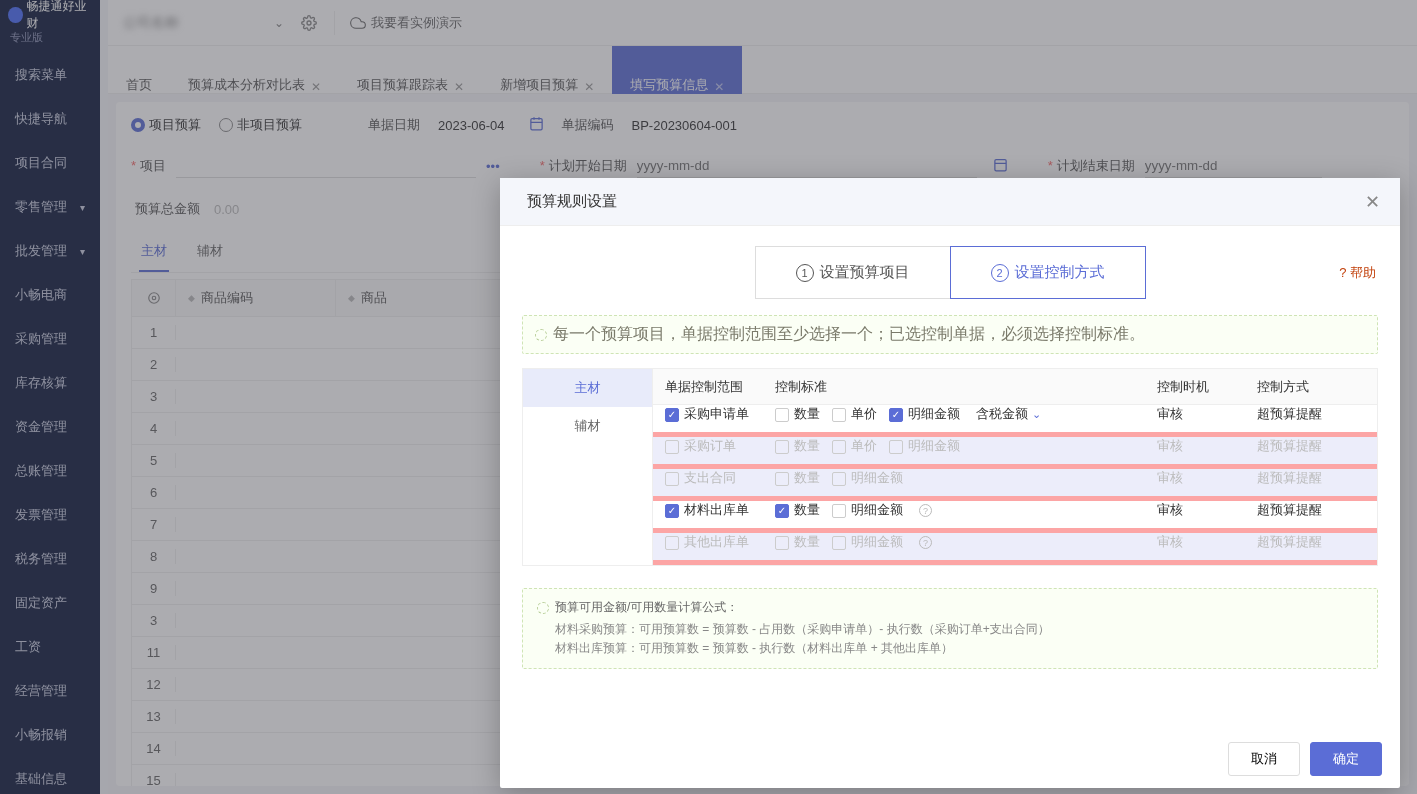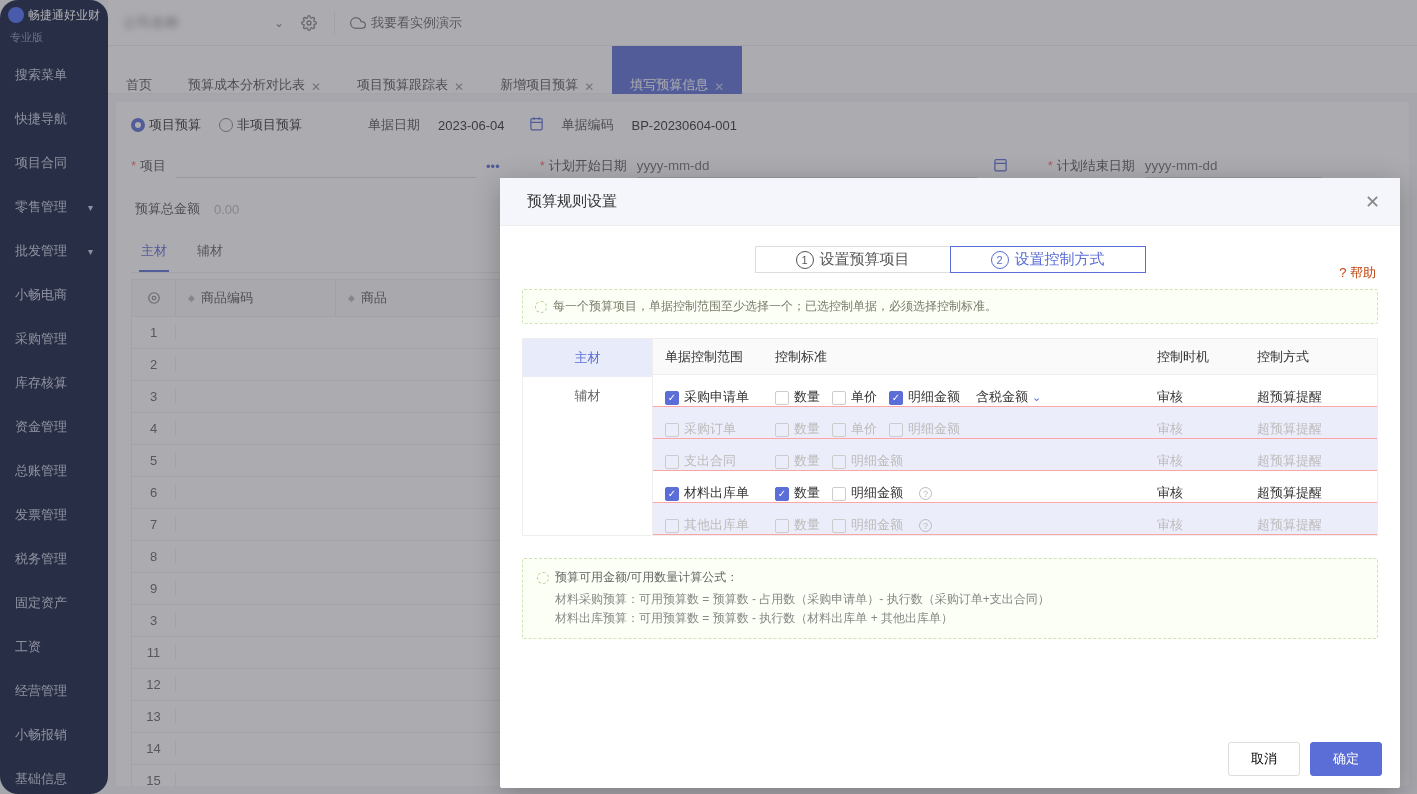--- a/index.html
+++ b/index.html
@@ -1,17 +1,17 @@
 <!DOCTYPE html>
 <html><head>
 <meta charset="utf-8">
 <style>
 *{box-sizing:border-box;margin:0;padding:0;font-family:"Microsoft YaHei","PingFang SC",sans-serif;}
 body{background:#f5f6fa;font-size:13px;color:#333;overflow:hidden;width:1417px;height:794px;position:relative;}
-.sidebar{position:absolute;left:0;top:0;width:108px;height:794px;background:#0f1b3d;color:#c9cde0;border-radius:18px;}
+.sidebar{position:absolute;left:0;top:0;width:100px;height:794px;background:#0f1b3d;color:#c9cde0;}
 .logo-area{height:30px;padding:6px 8px;display:flex;align-items:center;gap:4px;font-size:12px;color:#fff;}
 .logo-icon{width:16px;height:16px;border-radius:50%;background:#4a6cf7;display:inline-block;}
 .edition{font-size:11px;color:#8a91b4;padding-left:10px;margin-bottom:8px;}
 .side-item{padding:13px 15px;font-size:13px;cursor:pointer;display:flex;justify-content:space-between;align-items:center;}
 .chev{font-size:10px;}
 .top-bar{position:absolute;left:108px;top:0;right:0;height:46px;background:#fff;display:flex;align-items:center;padding:0 15px;gap:15px;border-bottom:1px solid #eee;}
 .company-name{color:#888;font-size:14px;filter:blur(3px);}
 .company-drop{color:#888;font-size:12px;margin-left:80px;}
 .gear-btn{color:#888;cursor:pointer;width:20px;height:20px;display:flex;align-items:center;justify-content:center;}
 .divider-v{width:1px;height:24px;background:#eee;}
@@ -48,37 +48,37 @@
 .sort-i{font-size:9px;color:#bbb;line-height:.7;}
 .grow{display:flex;border:1px solid #eee;border-top:none;height:32px;align-items:center;}
 .gidx{width:44px;text-align:center;border-right:1px solid #eee;color:#666;}
 .overlay{position:absolute;inset:0;background:rgba(70,70,80,.45);}
 .modal{position:absolute;left:500px;top:178px;width:900px;height:610px;background:#fff;border-radius:4px 4px 2px 2px;box-shadow:0 6px 28px rgba(0,0,0,.25);display:flex;flex-direction:column;}
 .mhdr{height:48px;display:flex;align-items:center;justify-content:space-between;padding:0 20px;border-bottom:1px solid #eee;background:#f4f6fb;}
 .mtitle{font-size:15px;color:#333;margin-left:7px;}
 .mclose{cursor:pointer;color:#888;font-size:18px;}
 .mbody{flex:1;padding:20px 22px 0;overflow:auto;}
 .step-tabs{display:flex;justify-content:center;margin-bottom:16px;}
-.step{border:1px solid #ddd;padding:3px 40px;cursor:pointer;color:#555;font-size:15px;}
+.step{border:1px solid #ddd;padding:16px 40px;cursor:pointer;color:#555;font-size:15px;}
 .step:first-child{border-right:none;}
 .step.active{color:#5b6dd6;border-color:#5b6dd6;position:relative;background:#fff;}
 .step .num{display:inline-block;width:18px;height:18px;border-radius:50%;border:1px solid currentColor;text-align:center;line-height:17px;font-size:11px;margin-right:6px;}
 .help-link{position:absolute;right:24px;top:86px;color:#c2410c;font-size:13px;cursor:pointer;}
-.tip-bar{border:1px dashed #cfe4b5;background:#fbfff5;color:#7a7a6a;padding:8px 12px;border-radius:2px;font-size:12px;margin-bottom:14px;display:flex;gap:6px;align-items:center;}
+.tip-bar{border:1px dashed #cfe4b5;background:#fbfff5;color:#7a7a6a;padding:8px 12px;border-radius:2px;font-size:16px;margin-bottom:14px;display:flex;gap:6px;align-items:center;}
 .rule-area{display:flex;border:1px solid #eee;}
 .rule-side{width:130px;border-right:1px solid #eee;}
 .rs-item{padding:10px 0;text-align:center;cursor:pointer;color:#666;}
 .rs-item.active{background:#e8ebfa;color:#5b6dd6;}
 .rule-tbl{flex:1;}
 .rth{display:flex;background:#fafafa;border-bottom:1px solid #eee;height:36px;align-items:center;}
 .rc1{width:110px;padding-left:12px;}
 .rc2{flex:1;padding-left:12px;}
 .rc3{width:100px;}
 .rc4{width:120px;}
-.rtr{display:flex;height:32px;align-items:flex-end;border-bottom:1px solid #fca5a5;font-size:13px;}
+.rtr{display:flex;height:32px;align-items:flex-start;border-bottom:5px solid #fca5a5;font-size:13px;}
 .rtr.dis{color:#bbb;background:#ecedfa;}
 .cb{width:14px;height:14px;border:1px solid #ccc;border-radius:2px;display:inline-flex;align-items:center;justify-content:center;margin-right:5px;vertical-align:middle;cursor:pointer;font-size:10px;color:#fff;}
 .cb.on{background:#5b6dd6;border-color:#5b6dd6;}
 .cbs{display:flex;gap:12px;align-items:center;flex-wrap:wrap;}
 .dd{color:#5b6dd6;margin-left:4px;font-size:11px;}
 .qmark{display:inline-block;width:13px;height:13px;border-radius:50%;border:1px solid #bbb;font-size:9px;text-align:center;line-height:12px;color:#bbb;margin-left:4px;}
 .formula-box{margin-top:22px;border:1px dashed #cfe4b5;background:#fbfff5;padding:10px 14px;border-radius:2px;font-size:12px;color:#888;}
 .formula-box .ft{color:#666;margin-bottom:4px;display:flex;gap:6px;align-items:center;}
 .formula-box .fl{padding-left:18px;line-height:1.6;}
 .mftr{height:58px;display:flex;align-items:center;justify-content:flex-end;gap:10px;padding:0 18px;}

